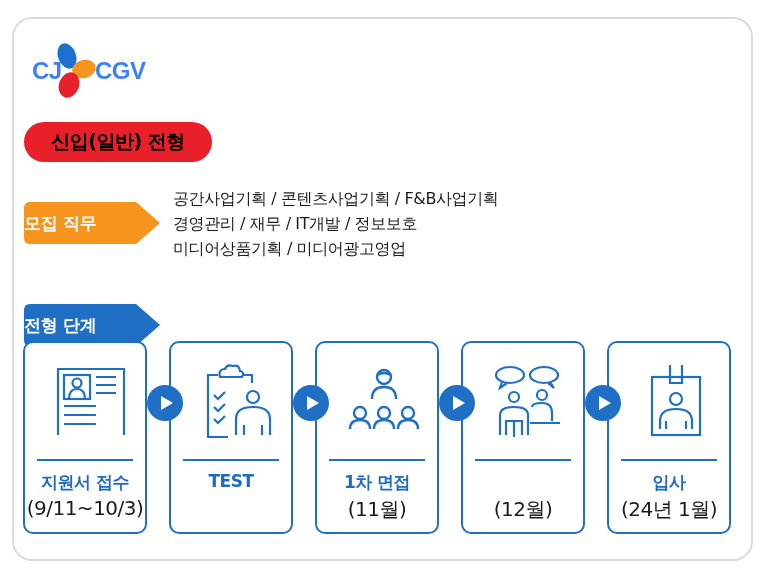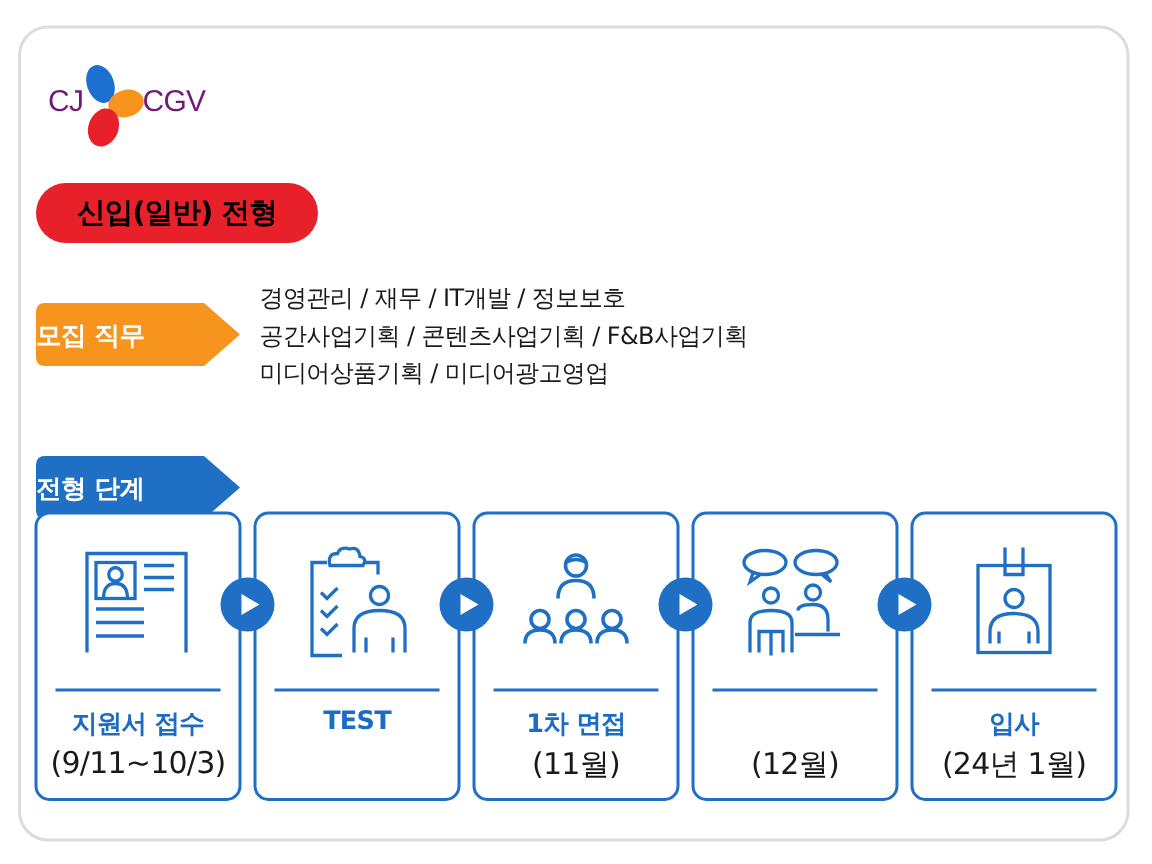--- a/index.html
+++ b/index.html
@@ -7,21 +7,21 @@
     width: 768px; height: 576px; background: #ffffff; position: relative; overflow: hidden;
     font-family: "DejaVu Sans", "Liberation Sans", sans-serif;
   }
   .card {
     position: absolute; left: 12px; top: 17px; width: 741px; height: 544px;
     border: 2px solid #dcdcdc; border-radius: 20px; background: #fff; box-sizing: border-box;
   }
   .logo { position: absolute; left: 32px; top: 40px; width: 125px; height: 58px; }
   .logo .cj, .logo .cgv {
     position: absolute; top: 17px; font-family: "Liberation Sans", sans-serif;
-    font-weight: normal; font-size: 20px; color: #701a75; letter-spacing: -0.5px;
+    font-weight: bold; font-size: 24px; color: #3b82f6; letter-spacing: -0.5px;
   }
   .logo .cj { left: 0; }
   .logo .cgv { left: 63px; }
   .logo svg { position: absolute; left: 20px; top: 0; }
 
   .pill-red {
     position: absolute; left: 24px; top: 122px; width: 188px; height: 40px;
     background: #e8202a; border-radius: 20px; color: #000000;
     font-weight: bold; font-size: 19px; display: flex; align-items: center; justify-content: center;
     letter-spacing: -0.5px;
@@ -36,21 +36,21 @@
   .tag-orange { top: 202px; }
   .tag-blue { top: 284px; margin-top: 20px; }
 
   .jobs {
     position: absolute; left: 173px; top: 186px; font-size: 16px; line-height: 25px;
     color: #1a1a1a; letter-spacing: -0.4px;
   }
   .jobs div { white-space: nowrap; }
 
   .step {
-    position: absolute; top: 341px; width: 138px; height: 193px;
+    position: absolute; top: 341px; width: 124px; height: 193px;
     border: 2px solid #1f6fc5; border-radius: 10px; box-sizing: border-box; background: #fff;
   }
   .step .icon { position: absolute; left: 25px; top: 20px; width: 84px; height: 80px; }
   .step .divider {
     position: absolute; left: 12px; right: 12px; top: 116px; height: 2px; background: #1f6fc5;
   }
   .step .title {
     position: absolute; left: 0; right: 0; top: 128px; text-align: center;
     font-weight: bold; font-size: 17px; color: #1c6bc4; letter-spacing: -0.5px;
   }
@@ -84,22 +84,22 @@
 </div>
 
 <div class="tag tag-orange">
   <svg width="136" height="42" viewBox="0 0 136 42">
     <path d="M6 0 H112 L136 21 L112 42 H6 Q0 42 0 36 V6 Q0 0 6 0 Z" fill="#f7941d"></path>
   </svg>
   <span>모집 직무</span>
 </div>
 
 <div class="jobs">
+  <div>공간사업기획 / 콘텐츠사업기획 / F&amp;B사업기획</div>
   <div>경영관리 / 재무 / IT개발 / 정보보호</div>
-  <div>공간사업기획 / 콘텐츠사업기획 / F&amp;B사업기획</div>
   <div>미디어상품기획 / 미디어광고영업</div>
 </div>
 
 <div class="tag tag-blue">
   <svg width="136" height="42" viewBox="0 0 136 42">
     <path d="M6 0 H112 L136 21 L112 42 H6 Q0 42 0 36 V6 Q0 0 6 0 Z" fill="#1f6fc5"></path>
   </svg>
   <span>전형 단계</span>
 </div>
 

